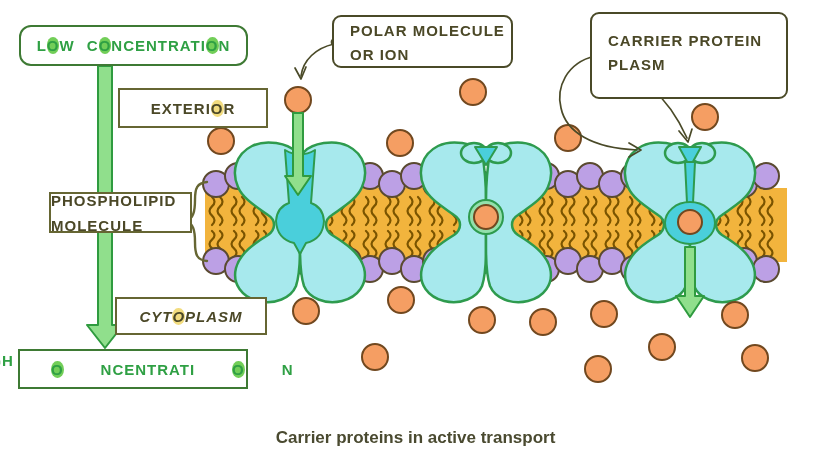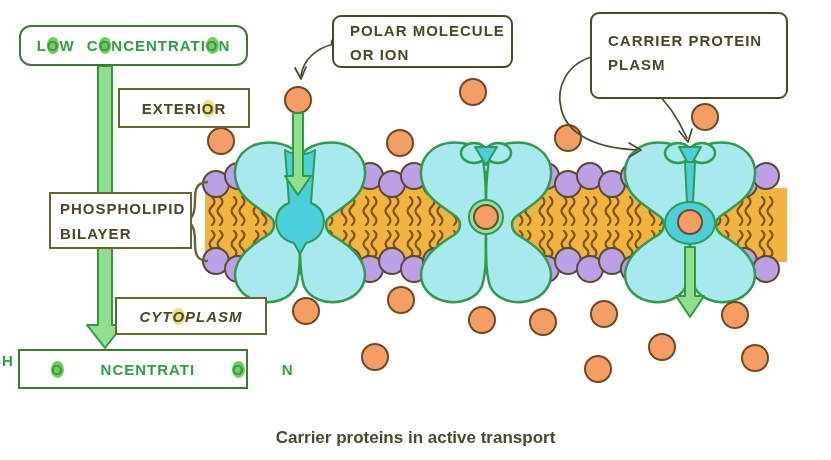--- a/index.html
+++ b/index.html
@@ -260,35 +260,35 @@
     <path class="annot" d="M 595 56 C 636 68, 668 96, 687 138"></path>
     <path class="annot" d="M 679 131 L 688 142 L 692 129"></path>
     <circle class="dot" cx="334" cy="42" r="2.6"></circle>
     <circle class="dot" cx="595" cy="55" r="2.6"></circle>
 
     <path class="brace" d="M 207 182 C 197 183, 195 188, 195 200 C 195 212, 193 218, 187 221 C 193 224, 195 230, 195 242 C 195 255, 197 260, 207 261"></path>
   </svg>
 
   <div class="box green" style="left:19px;top:25px;width:229px;height:41px;border-radius:12px;">L<span class="of of-g">O</span>W C<span class="of of-g">O</span>NCENTRATI<span class="of of-g">O</span>N</div>
 
-  <div class="box" style="left:118px;top:88px;width:132px;height:40px;">EXTERI<span class="of of-y">O</span>R</div>
+  <div class="box" style="left:118px;top:88px;width:150px;height:40px;">EXTERI<span class="of of-y">O</span>R</div>
 
   <div class="box tag" style="left:332px;top:15px;width:181px;height:53px;padding:2px 0 0 16px;">
     <div class="ln">POLAR MOLECULE</div>
     <div class="ln">OR ION</div>
   </div>
 
   <div class="box tag" style="left:590px;top:12px;width:198px;height:87px;padding:15px 0 0 16px;">
     <div class="ln">CARRIER PROTEIN</div>
     <div class="ln">PLASM</div>
   </div>
 
-  <div class="box left" style="left:49px;top:192px;width:143px;height:57px;padding-left:9px;">
+  <div class="box left" style="left:49px;top:192px;width:143px;height:41px;">
     <div class="ln">PHOSPHOLIPID</div>
-    <div class="ln">BILAYER</div>
+    <div class="ln">MOLECULE</div>
   </div>
 
   <div class="box" style="left:115px;top:297px;width:152px;height:38px;font-style:italic;">CYT<span class="of of-y">O</span>PLASM</div>
 
   <div class="box green" style="left:18px;top:349px;width:230px;height:40px;gap:37px;">HIGH C<span class="of of-g">O</span>NCENTRATI<span class="of of-g">O</span>N</div>
 
   <div id="caption">Carrier proteins in active transport</div>
 </div>
 
 </body></html>

